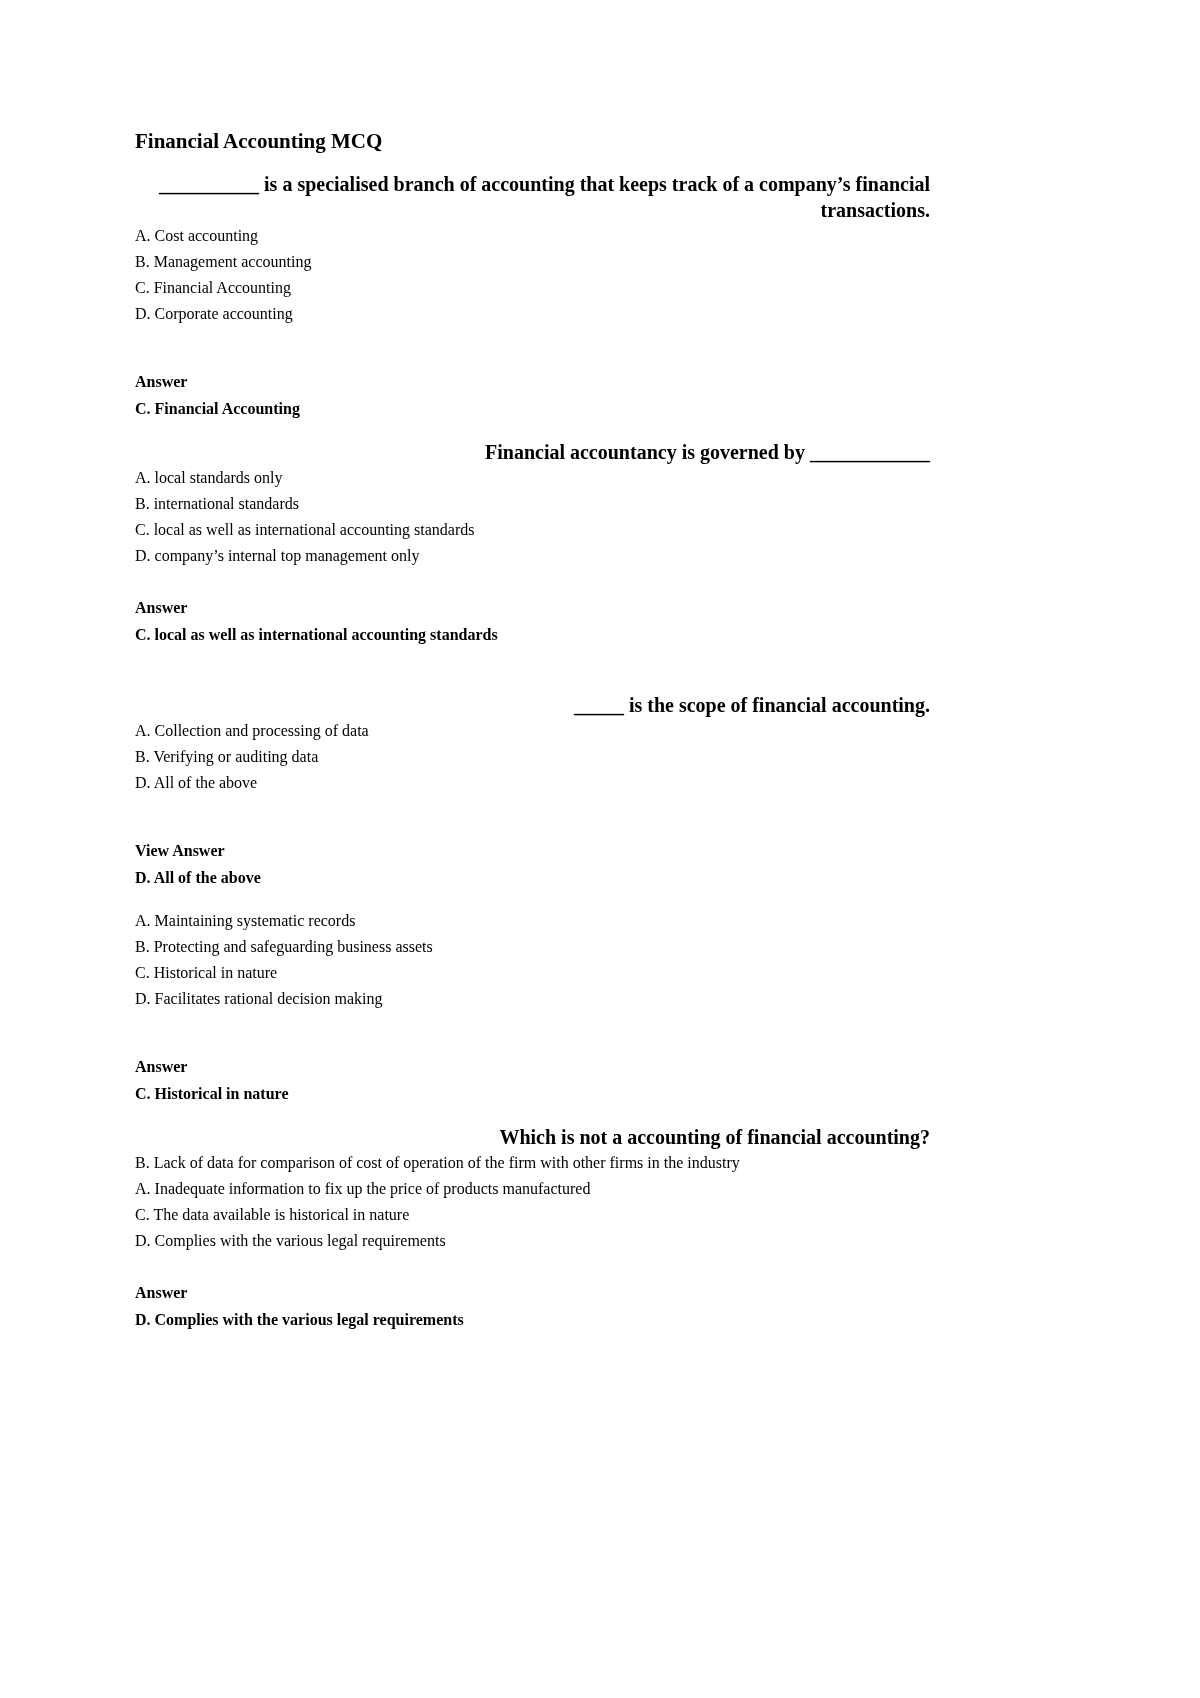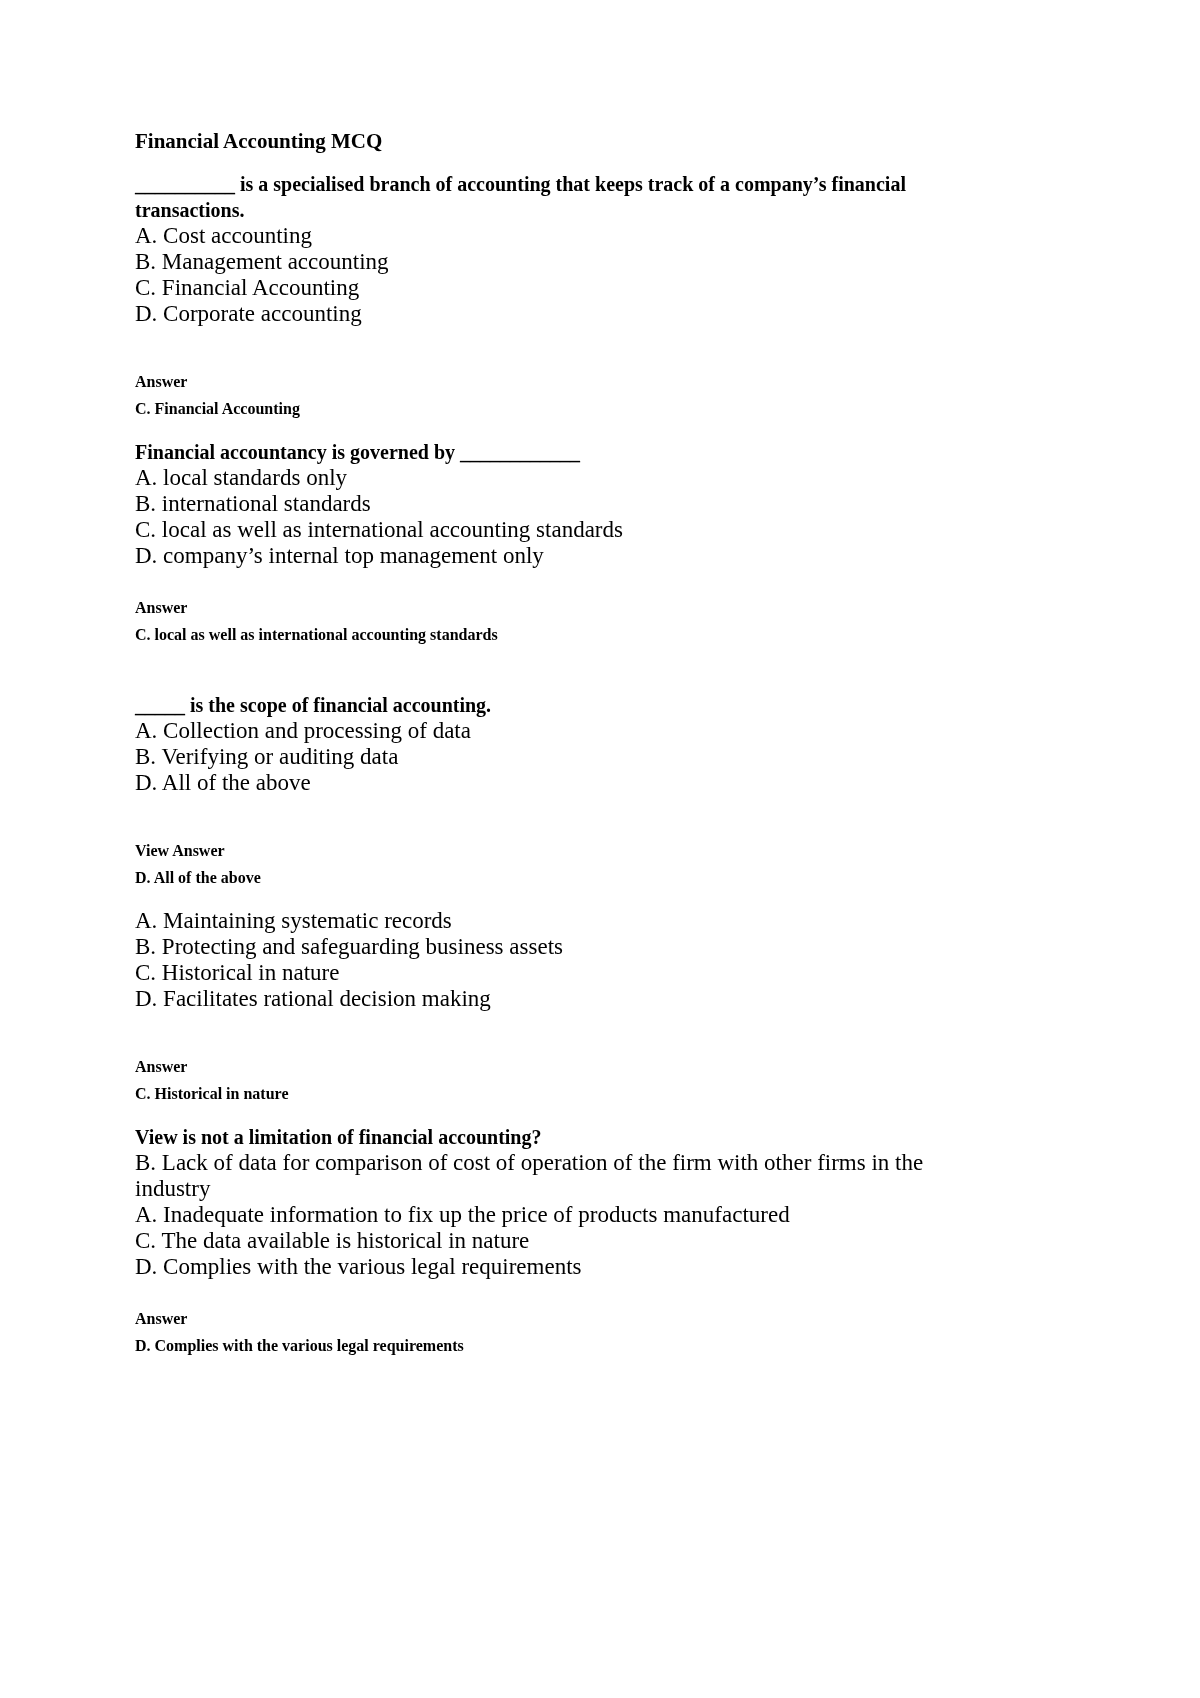--- a/index.html
+++ b/index.html
@@ -25,24 +25,25 @@
   }
   .question-section { margin: 0; }
   .q-gap   { margin-top: 17px; }
   .q-gap-lg{ margin-top: 44px; }
   .question-text {
     font-size: 20px;
     font-weight: bold;
     line-height: 26px;
     margin: 0;
     max-width: 795px;
+    text-align: right;
   }
   .options { margin: 0; }
   .option {
-    font-size: 23px;
+    font-size: 16px;
     line-height: 26px;
     max-width: 795px;
   }
   .answer-block { margin: 0; }
   .answer-gap-lg { margin-top: 41px; }
   .answer-gap-md { margin-top: 25px; }
   .answer-label,
   .answer-text {
     font-size: 16px;
     font-weight: bold;
@@ -106,21 +107,21 @@
       <div class="option">C. Historical in nature</div>
       <div class="option">D. Facilitates rational decision making</div>
     </div>
     <div class="answer-block answer-gap-lg">
       <p class="answer-label">Answer</p>
       <p class="answer-text">C. Historical in nature</p>
     </div>
   </section>
 
   <section class="question-section q-gap">
-    <p class="question-text">View is not a limitation of financial accounting?</p>
+    <p class="question-text">Which is not a accounting of financial accounting?</p>
     <div class="options">
       <div class="option">B. Lack of data for comparison of cost of operation of the firm with other firms in the industry</div>
       <div class="option">A. Inadequate information to fix up the price of products manufactured</div>
       <div class="option">C. The data available is historical in nature</div>
       <div class="option">D. Complies with the various legal requirements</div>
     </div>
     <div class="answer-block answer-gap-md">
       <p class="answer-label">Answer</p>
       <p class="answer-text">D. Complies with the various legal requirements</p>
     </div>

